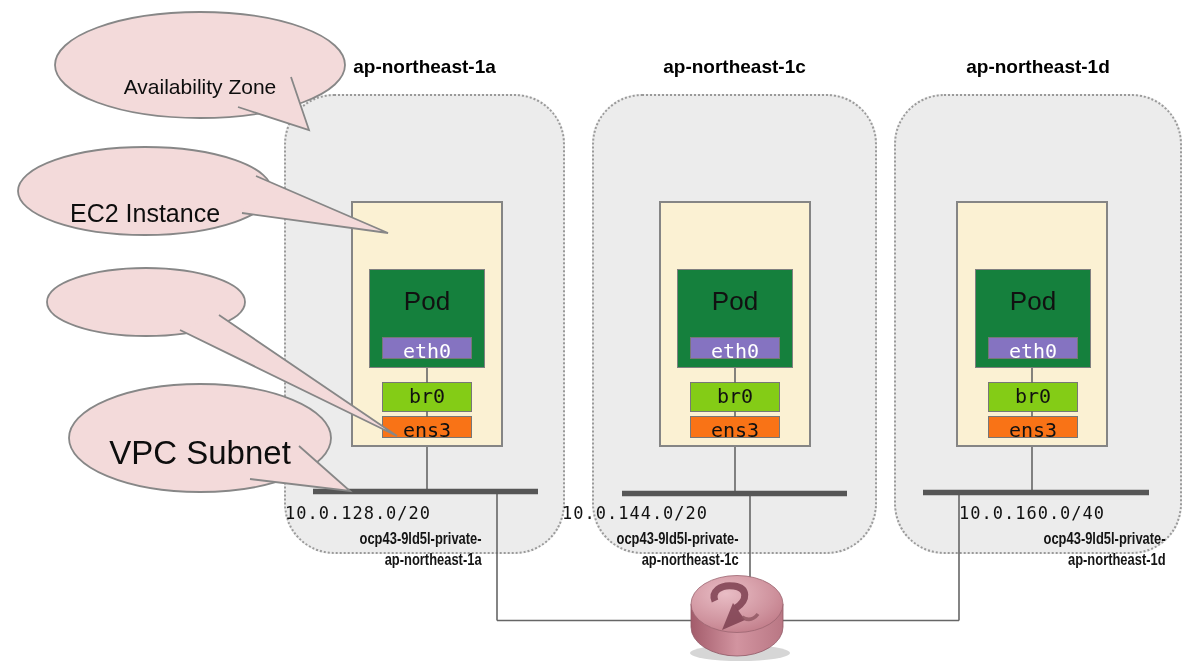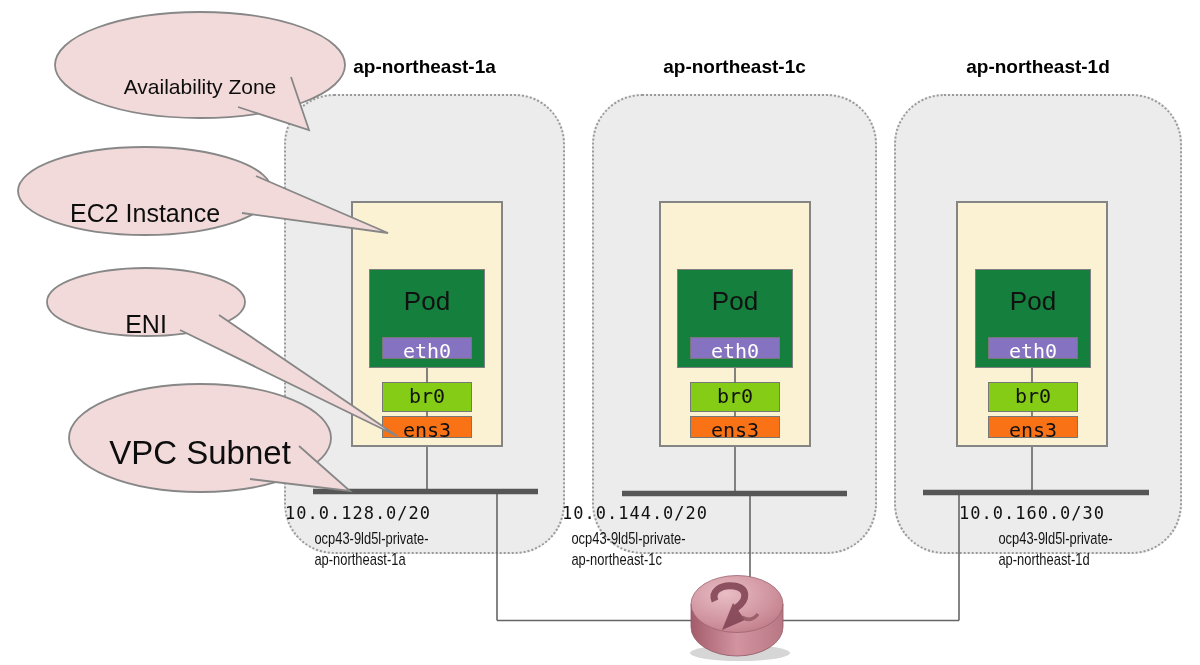--- a/index.html
+++ b/index.html
@@ -43,22 +43,22 @@
   .br{top:382px;height:30px;background:#84cc16;color:#111;line-height:26px;}
   .ens{top:416px;background:#f97316;color:#111;}
   .x1{left:382px}.x2{left:690px}.x3{left:988px}
   
   .cidr{
     position:absolute;top:503px;width:220px;
     font-family:"DejaVu Sans Mono",monospace;font-size:17px;letter-spacing:1px;color:#111;
   }
   .c1{left:285px}.c2{left:562px}.c3{left:959px}
   .sname{
-    position:absolute;top:528px;width:220px;text-align:left;
-    font-weight:normal;font-size:17px;line-height:21px;color:#141414;
+    position:absolute;top:528px;width:220px;text-align:right;
+    font-weight:bold;font-size:17px;line-height:21px;color:#141414;
   }
   .sname .inner{display:block;transform:scaleX(0.76);transform-origin:50% 50%;}
   .n1{left:288px}.n2{left:545px}.n3{left:972px}
   
   .callout{position:absolute;color:#0d0d0d;text-align:center;z-index:7;margin-top:24px;}
   #co1{left:70px;top:51px;width:260px;font-size:21px;}
   #co2{left:35px;top:175px;width:220px;font-size:25px;}
   #co3{left:56px;top:286px;width:180px;font-size:25px;}
   #co4{left:90px;top:410px;width:220px;font-size:33px;}
   
@@ -94,21 +94,21 @@
   <div class="ifc eth x2">eth0</div>
   <div class="ifc br  x2">br0</div>
   <div class="ifc ens x2">ens3</div>
 
   <div class="ifc eth x3">eth0</div>
   <div class="ifc br  x3">br0</div>
   <div class="ifc ens x3">ens3</div>
 
   <div class="cidr c1">10.0.128.0/20</div>
   <div class="cidr c2">10.0.144.0/20</div>
-  <div class="cidr c3">10.0.160.0/30</div>
+  <div class="cidr c3">10.0.160.0/40</div>
 
   <div class="sname n1">
     <span class="inner"><span>ocp43-9ld5l-private-</span><br>
     <span>ap-northeast-1a</span></span>
   </div>
   <div class="sname n2">
     <span class="inner"><span>ocp43-9ld5l-private-</span><br>
     <span>ap-northeast-1c</span></span>
   </div>
   <div class="sname n3">
@@ -180,16 +180,15 @@
       </g>
       <g>
         <ellipse cx="200" cy="438" rx="131" ry="54"></ellipse>
         <path d="M250,479 L350,491 L299,446"></path>
       </g>
     </g>
   </svg>
 
   <div class="callout" id="co1">Availability Zone</div>
   <div class="callout" id="co2">EC2 Instance</div>
-  <div class="callout" id="co3">ENI</div>
   <div class="callout" id="co4">VPC Subnet</div>
 
 </div>
 
 </body></html>

